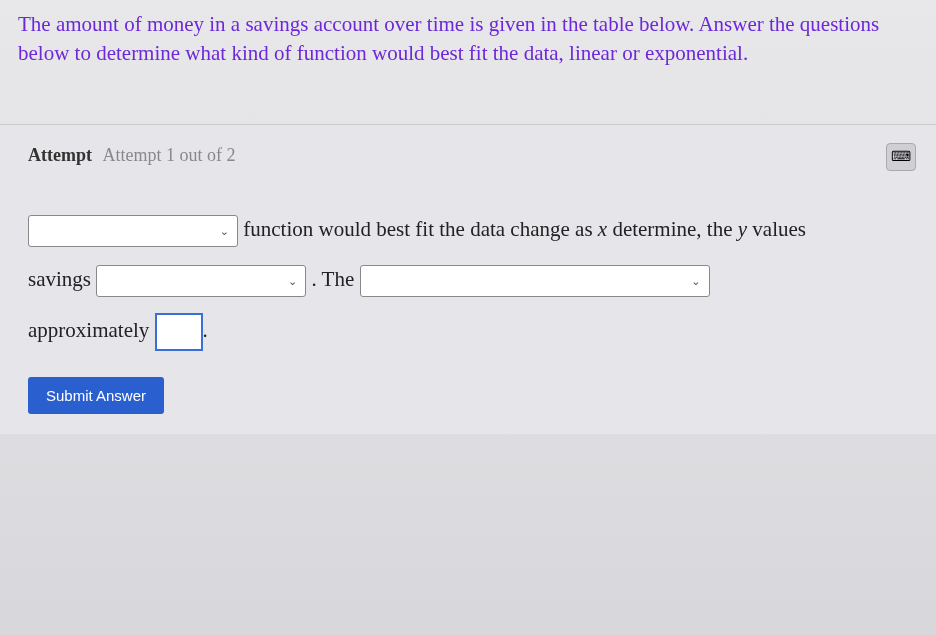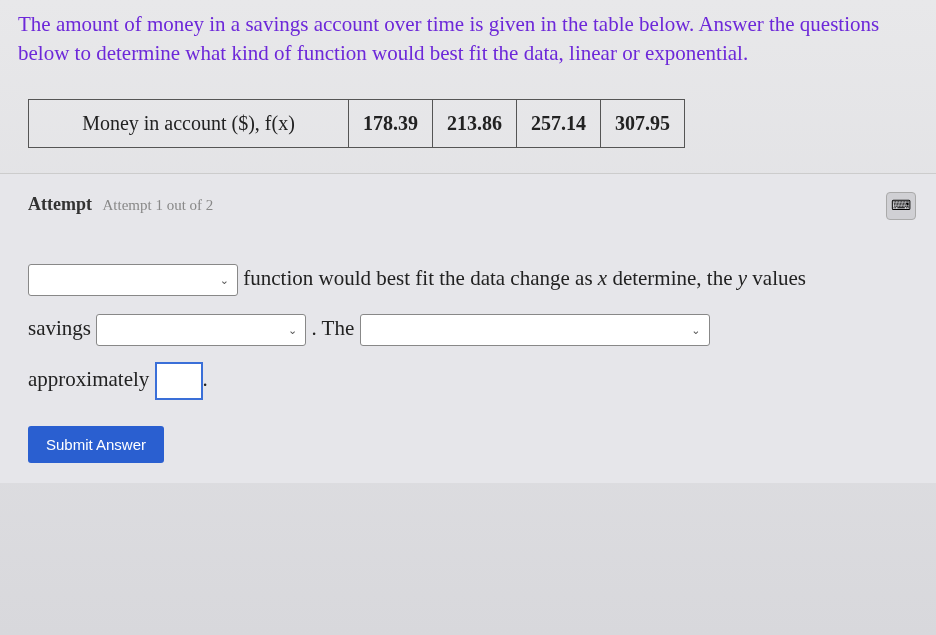--- a/index.html
+++ b/index.html
@@ -43,21 +43,21 @@
     background: #e6e6ea;
     border-top: 1px solid #ccc;
     padding: 20px 18px 20px 28px;
     position: relative;
   }
   .answer-header {
     font-size: 18px;
     color: #333;
   }
   .answer-header .attempt {
-    font-size: 15px;
+    font-size: 18px;
     color: #888;
     margin-left: 6px;
   }
   .keypad-btn {
     position: absolute;
     right: 20px;
     top: 18px;
     width: 30px;
     height: 28px;
     background: #d0d0d4;
@@ -127,27 +127,20 @@
     transform: rotate(-20deg);
   }
 </style>
 </head>
 <body>
 
 <div class="question-area">The amount of money in a savings account over time is given in the table below. Answer the questions below to determine what kind of function would best fit the data, linear or exponential.</div>
 
 <table class="data-table">
   <tbody>
-  <tr>
-    <td class="label-cell">Money in account ($), f(x)</td>
-    <td class="val-cell">178.39</td>
-    <td class="val-cell">213.86</td>
-    <td class="val-cell">257.14</td>
-    <td class="val-cell">307.95</td>
-  </tr>
 </tbody>
   </table>
 
 <div class="cursor-arrow">➤</div>
 
 <div class="answer-section">
   <div class="answer-header">
     <b>Attempt</b>
     <span class="attempt">Attempt 1 out of 2</span>
   </div>

